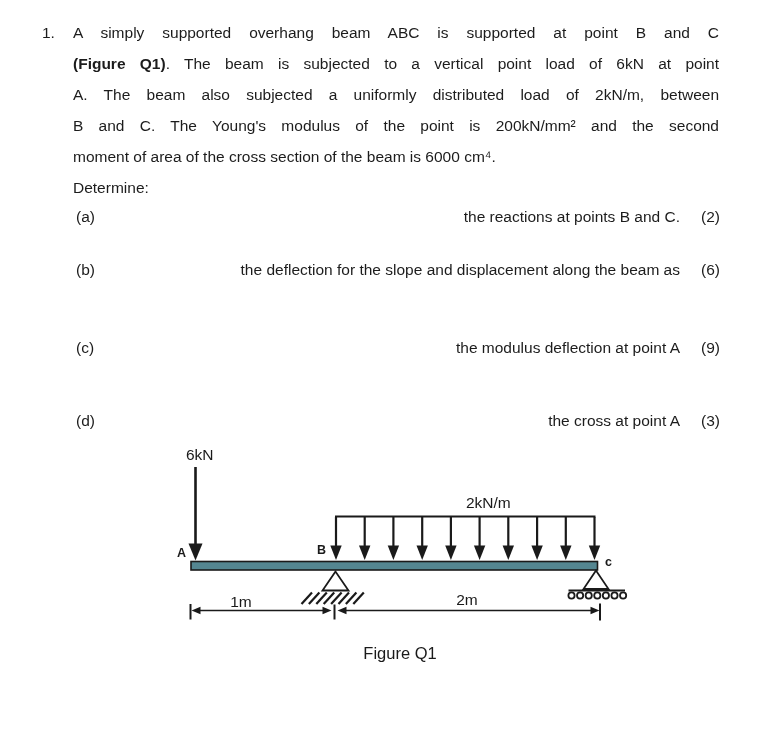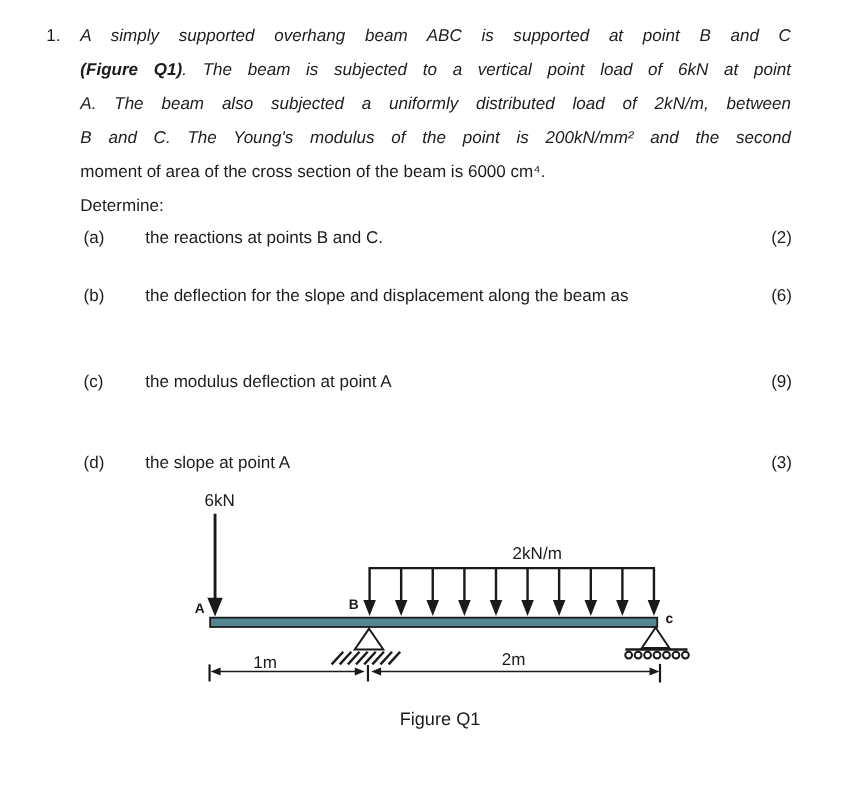--- a/index.html
+++ b/index.html
@@ -15,30 +15,29 @@
   }
   .para{
     position:absolute;left:73px;top:17px;width:646px;
     font-size:15.5px;
   }
   .pline{height:31px;line-height:31px;white-space:nowrap;}
   .pline.just{
     white-space:normal;
     text-align:justify;
     text-align-last:justify;
-    font-style:italic;
   }
   .bold{font-weight:bold;}
   .item{
     position:absolute;left:76px;right:58px;
     font-size:15.5px;
   }
   .ilabel{position:absolute;left:0;top:0;line-height:28px;}
   .itext{margin-left:56px;margin-right:40px;}
-  .itext .iline{line-height:28px;}
+  .itext .iline{line-height:28px;text-align:right;}
   .imarks{position:absolute;right:0;bottom:0;line-height:28px;}
   svg.figure{position:absolute;left:0;top:440px;}
   svg .stroke{stroke:#1a1a1a;fill:none;}
   svg .fillb{fill:#1a1a1a;stroke:none;}
   svg .hollow{fill:#ffffff;stroke:#1a1a1a;}
   svg text{fill:#1a1a1a;font-family:"Liberation Sans", sans-serif;}
 </style>
 </head>
 <body>
 
@@ -75,21 +74,21 @@
     <span class="ilabel">(c)</span>
     <div class="itext">
         <div class="iline">the modulus deflection at point A</div>
       </div>
     <span class="imarks">(9)</span>
   </div>
 
   <div class="item" style="top:407px">
     <span class="ilabel">(d)</span>
     <div class="itext">
-        <div class="iline">the slope at point A</div>
+        <div class="iline">the cross at point A</div>
       </div>
     <span class="imarks">(3)</span>
   </div>
 
   <svg class="figure" width="778" height="240" viewBox="0 0 778 240">
 
     <g>
       <line class="stroke" x1="195.5" y1="27" x2="195.5" y2="105" stroke-width="2.6"></line>
       <polygon class="fillb" points="188.5,103.5 202.5,103.5 195.5,120.5"></polygon>
     </g>

